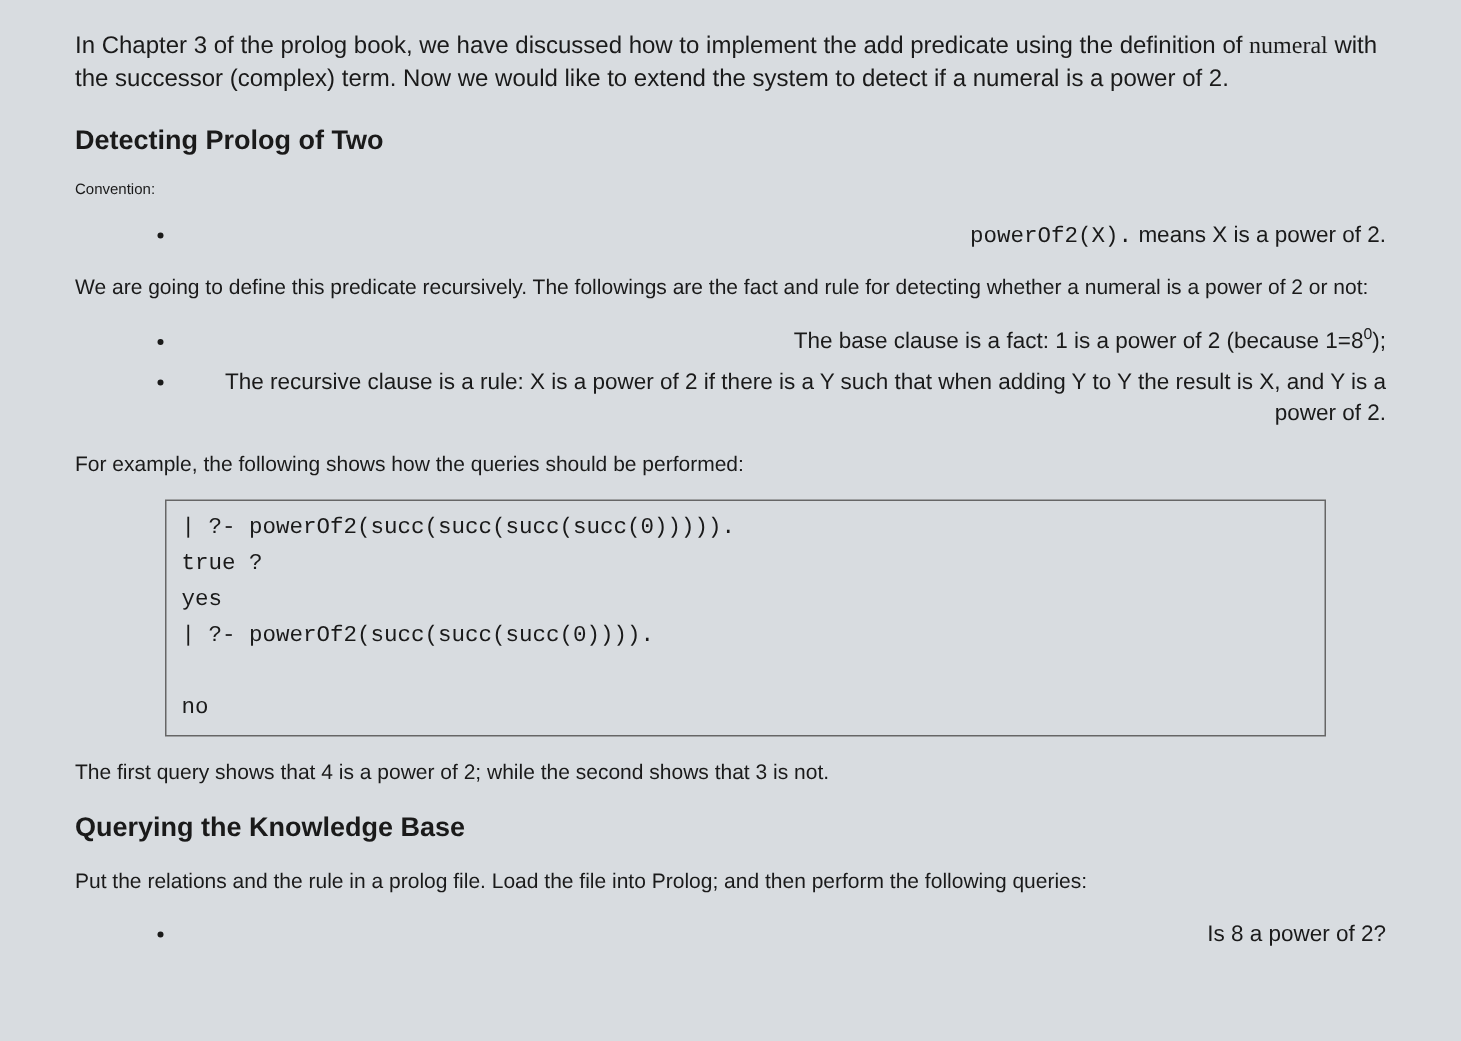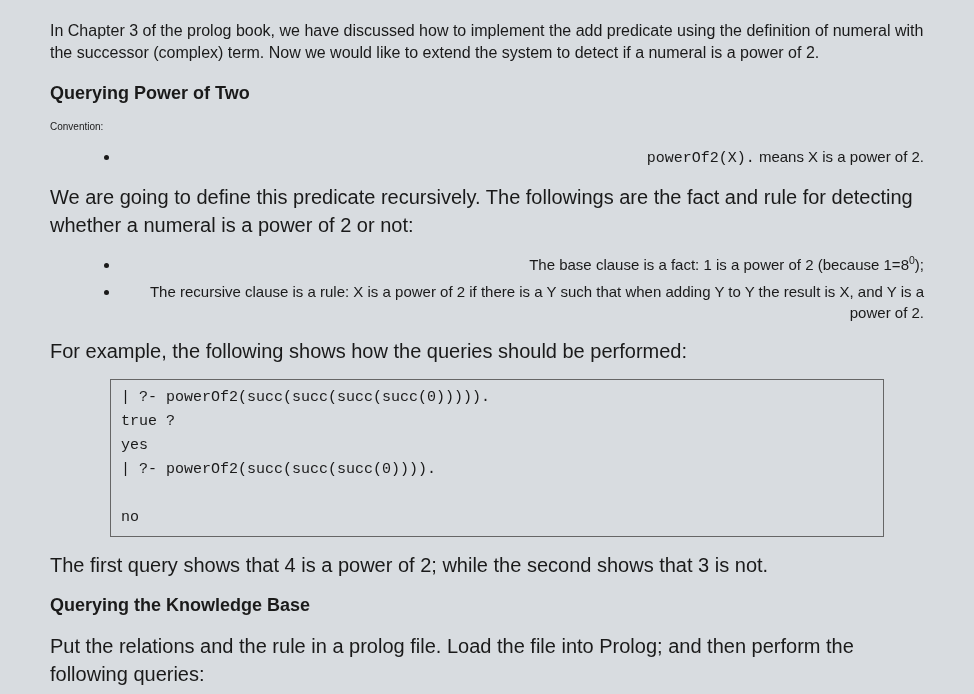--- a/index.html
+++ b/index.html
@@ -10,21 +10,21 @@
       color: #1a1a1a;
       width: 974px;
       height: 694px;
       overflow: hidden;
       line-height: 1.4;
     }
     .intro {
       font-size: 16px;
       margin-bottom: 16px;
     }
-    .intro .code { font-family: Liberation Sans, sans-serif; }
+    .intro .code { font-family: Liberation Serif, serif; }
     h2 {
       font-size: 18px;
       font-weight: bold;
       margin-bottom: 14px;
     }
     .convention-label {
       font-size: 10px;
       margin-bottom: 12px;
     }
     ul {
@@ -34,42 +34,42 @@
       text-align: right;
     }
     ul li {
       font-size: 15px;
       margin-bottom: 6px;
     }
     .code-inline {
       font-family: 'Courier New', monospace;
     }
     .para {
-      font-size: 20px;
+      font-size: 14px;
       margin-bottom: 14px;
     }
     .code-block {
       border: 1px solid #666;
       padding: 6px 10px;
       font-family: 'Courier New', monospace;
       font-size: 15px;
       margin: 8px 40px 14px 60px;
       white-space: pre;
       line-height: 1.6;
     }
     sup { font-size: 0.7em; }
   </style>
 </head>
 <body>
 
 <div class="intro">
   <span>In Chapter 3 of the prolog book, we have discussed how to implement the add predicate using the definition of </span><span class="code">numeral</span><span> with the successor (complex) term. Now we would like to extend the system to detect if a numeral is a power of 2.</span>
 </div>
 
-<h2>Querying Power of Two</h2>
+<h2>Detecting Prolog of Two</h2>
 
 <div class="convention-label">Convention:</div>
 
 <ul>
   <li>
     <span class="code-inline">powerOf2(X).</span><span> means X is a power of 2.</span>
   </li>
 </ul>
 
 <div class="para">We are going to define this predicate recursively. The followings are the fact and rule for detecting whether a numeral is a power of 2 or not:</div>

